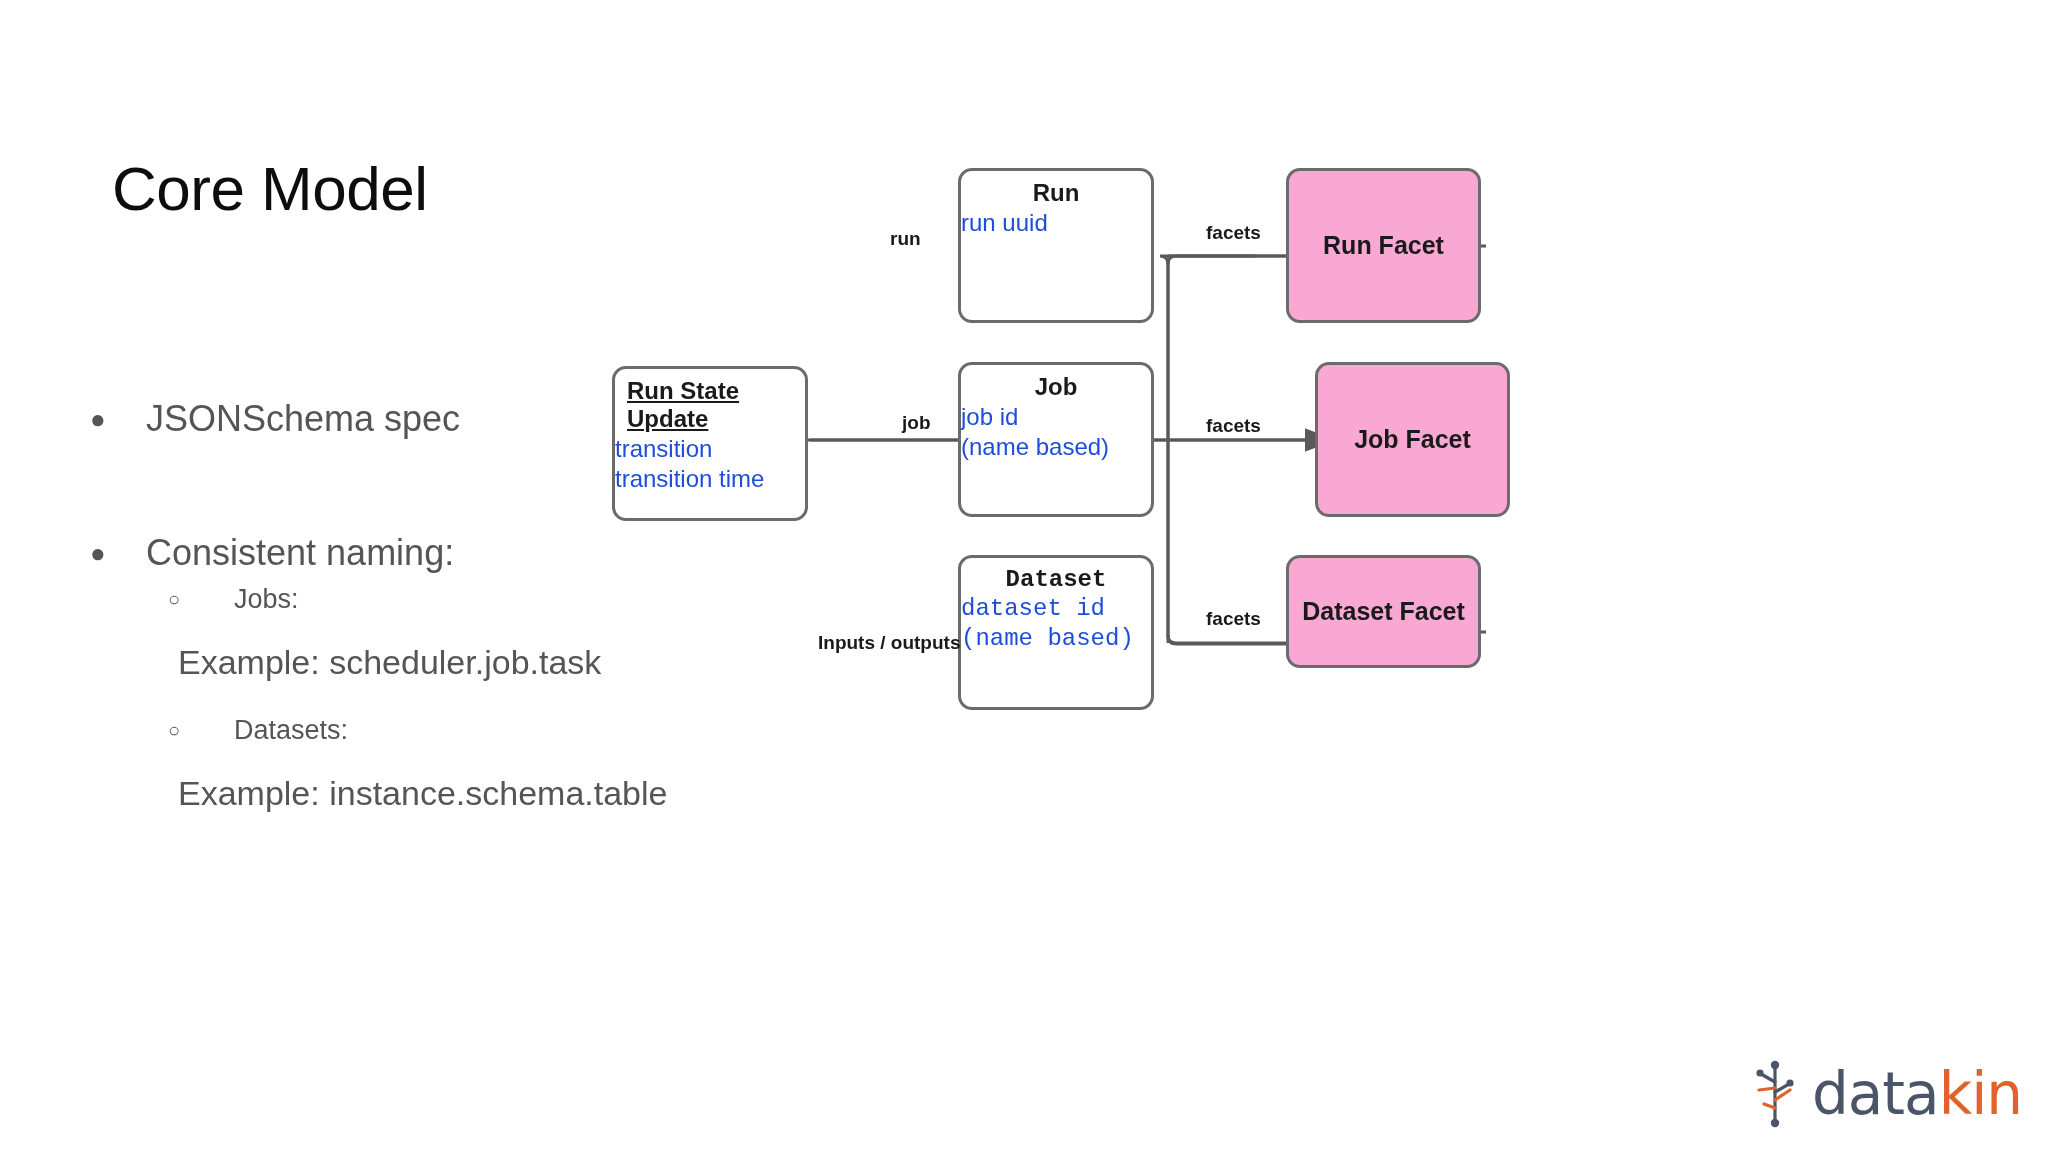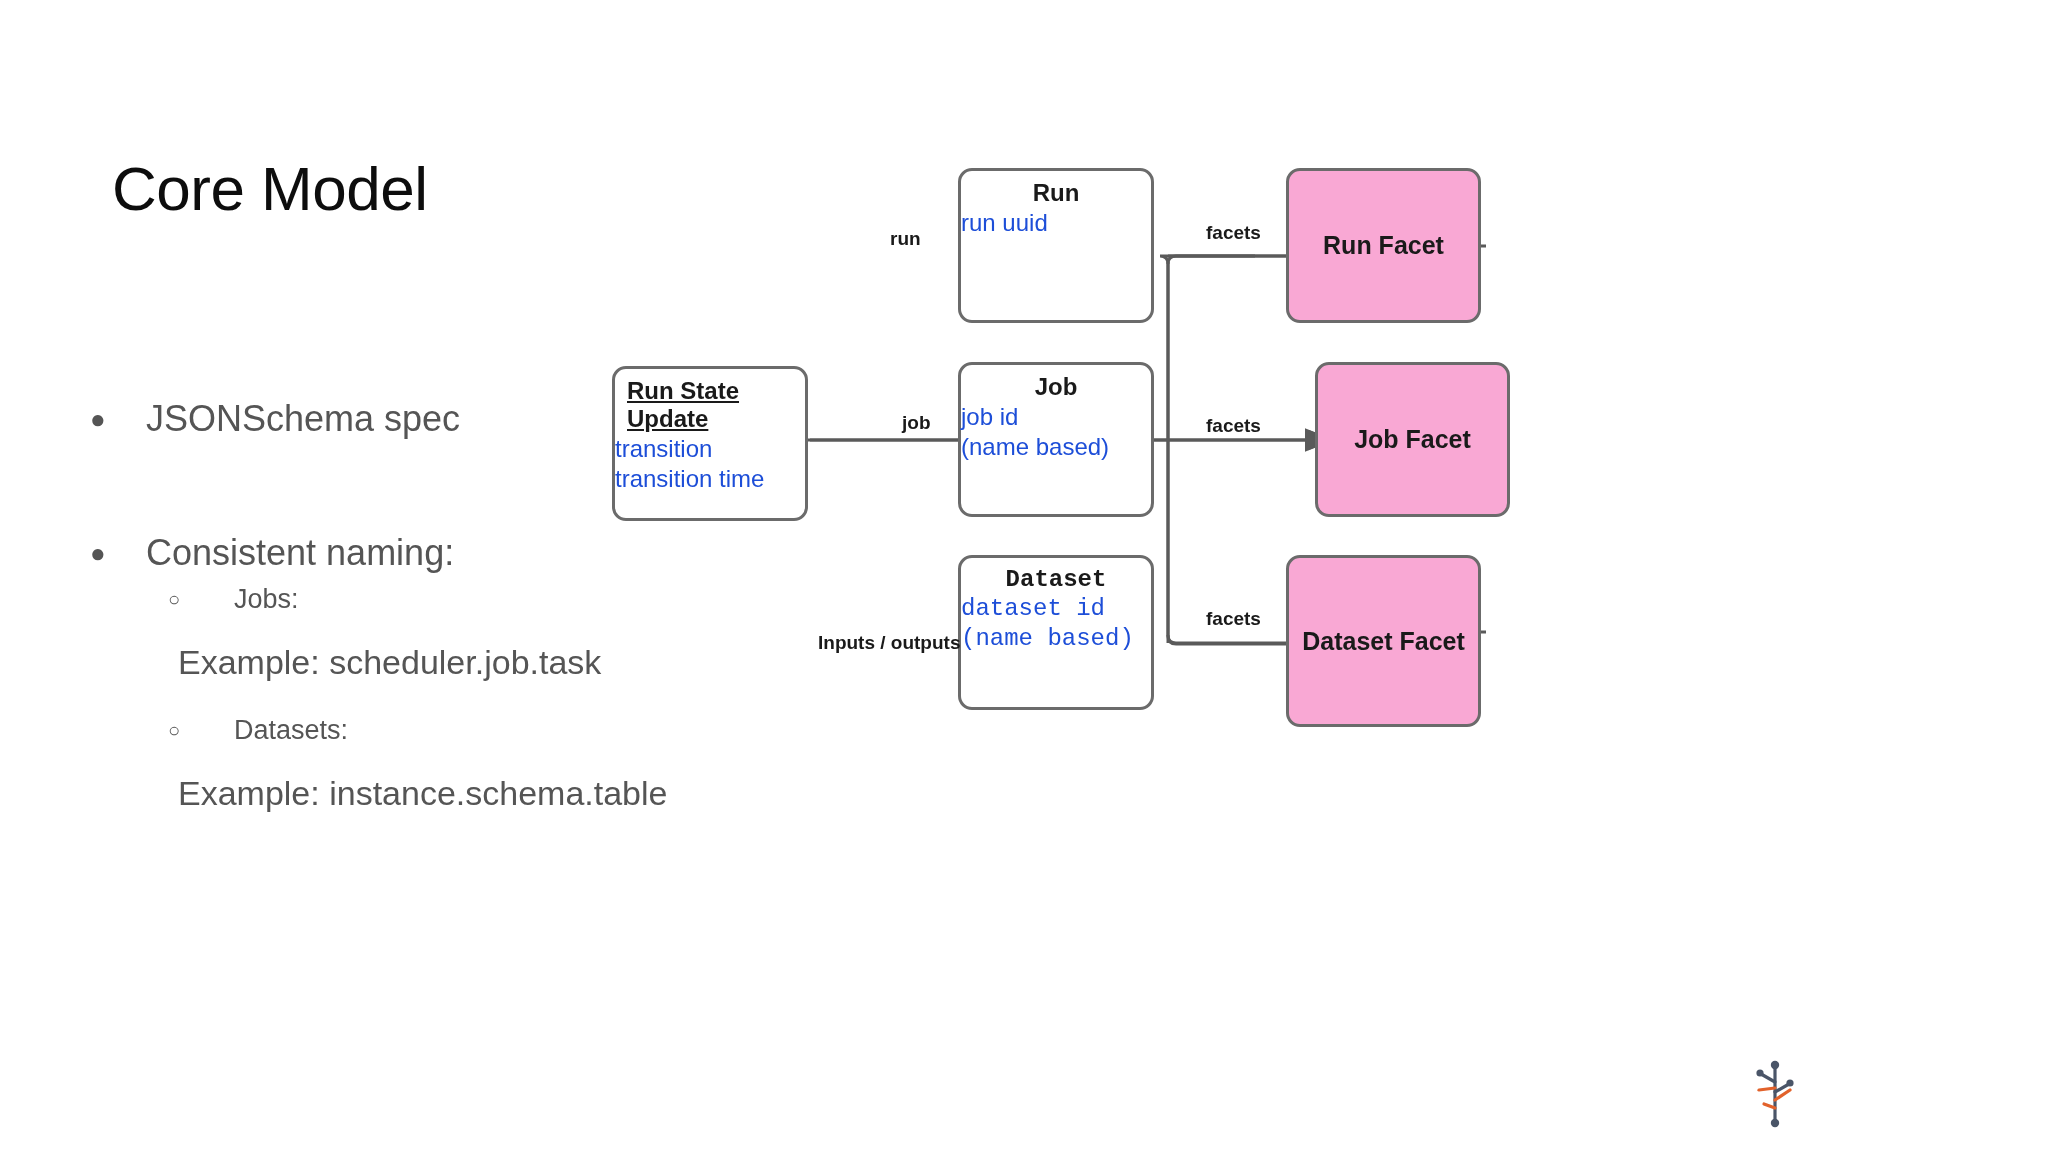--- a/index.html
+++ b/index.html
@@ -287,21 +287,21 @@
   </div>
 
   <div class="facet-box" style="left:486px; top:-32px; width:195px; height:155px;">
     <span class="facet-label">Run Facet</span>
   </div>
 
   <div class="facet-box" style="left:486px; top:162px; width:195px; height:155px;margin-left:29px;">
     <span class="facet-label">Job Facet</span>
   </div>
 
-  <div class="facet-box" style="left:486px; top:355px; width:195px; height:172px;">
+  <div class="facet-box" style="left:486px; top:355px; width:195px; height:113px;">
     <span class="facet-label">Dataset Facet</span>
   </div>
 
   <div class="edge-label" style="left:90px; top:28px;">run</div>
   <div class="edge-label" style="left:102px; top:212px;">job</div>
   <div class="edge-label" style="left:18px; top:432px;">Inputs / outputs</div>
 
   <div class="edge-label" style="left:406px; top:22px;">facets</div>
   <div class="edge-label" style="left:406px; top:215px;">facets</div>
   <div class="edge-label" style="left:406px; top:408px;">facets</div>
@@ -318,13 +318,16 @@
     <g stroke="#e2622b" stroke-width="3.2" fill="none" stroke-linecap="round">
       <line x1="23" y1="30" x2="7" y2="32"></line>
       <line x1="23" y1="42" x2="38" y2="32"></line>
       <line x1="23" y1="50" x2="12" y2="46"></line>
     </g>
     <circle cx="23" cy="7" r="4.2" fill="#4a5568"></circle>
     <circle cx="23" cy="65" r="4.2" fill="#4a5568"></circle>
     <circle cx="8" cy="15" r="3.6" fill="#4a5568"></circle>
     <circle cx="38" cy="25" r="3.6" fill="#4a5568"></circle>
   </svg>
+  <div id="brand-wordmark">
+    <span class="wm-data">data</span><span class="wm-kin">kin</span>
+  </div>
 </div>
 
 </body></html>

